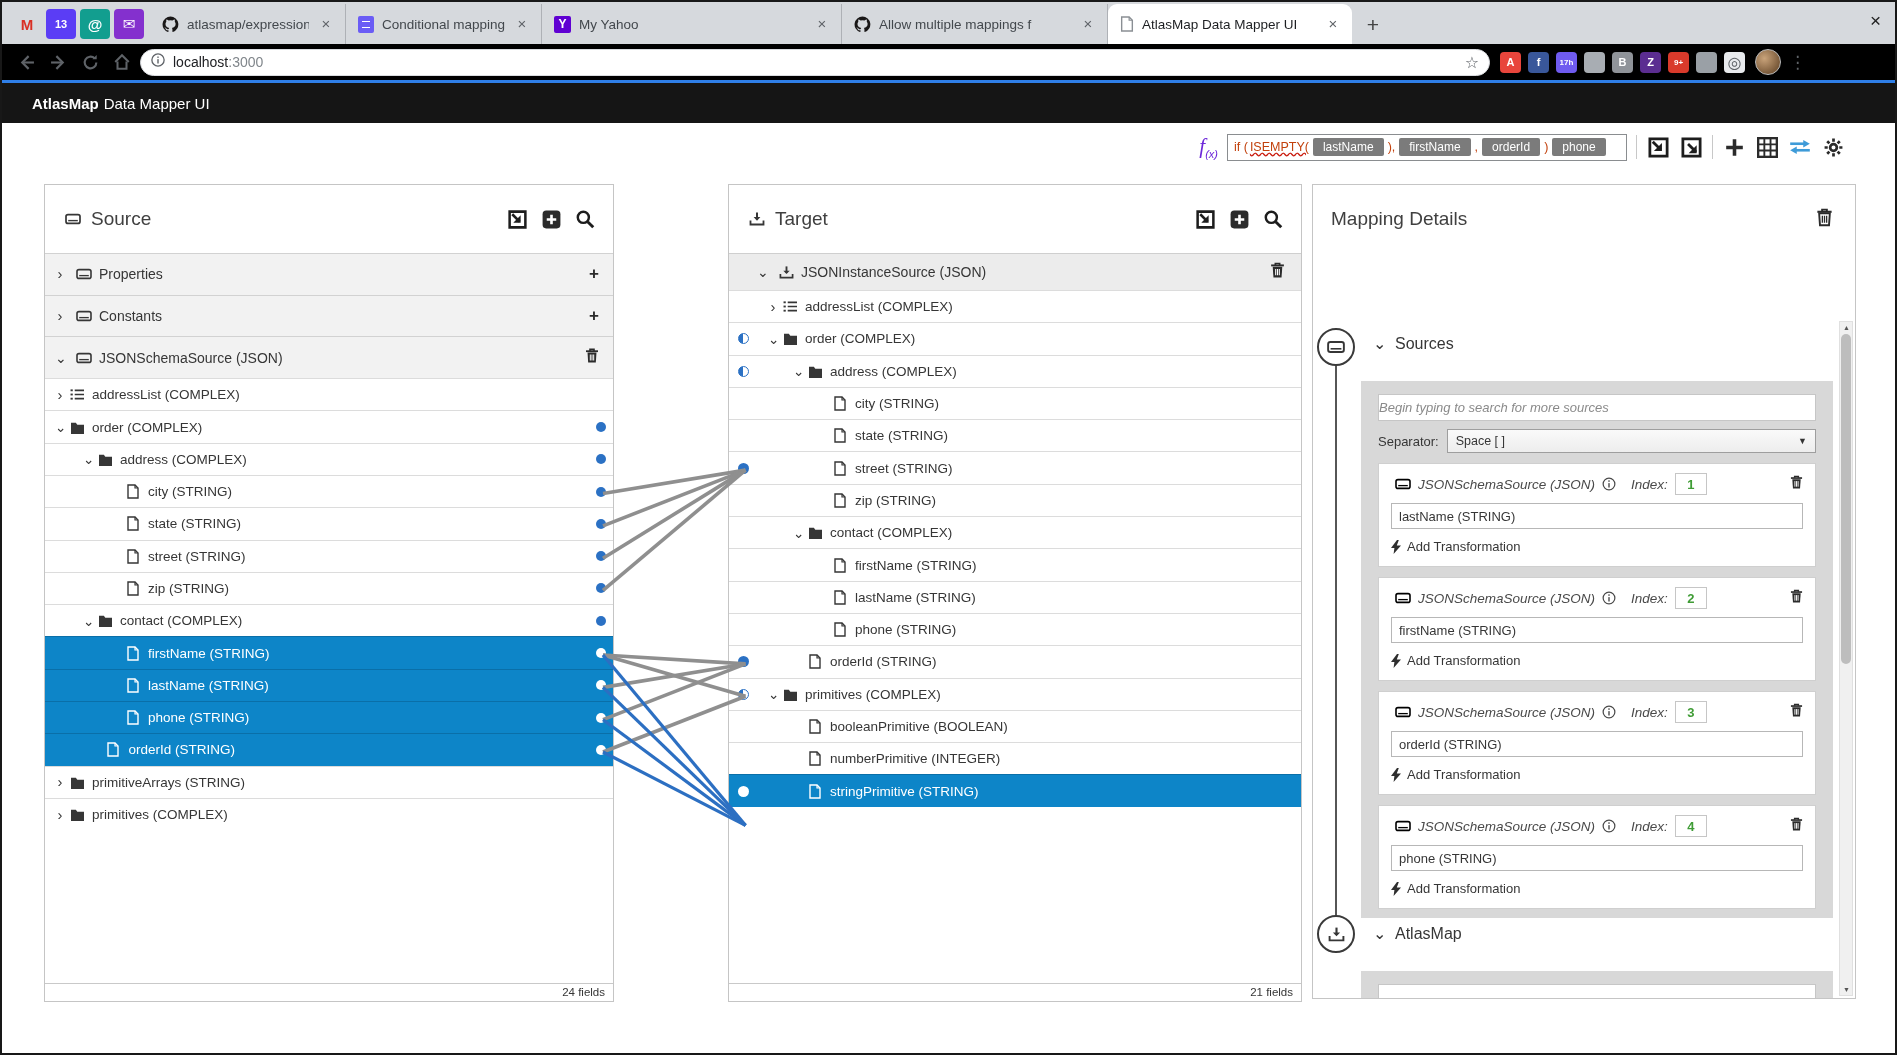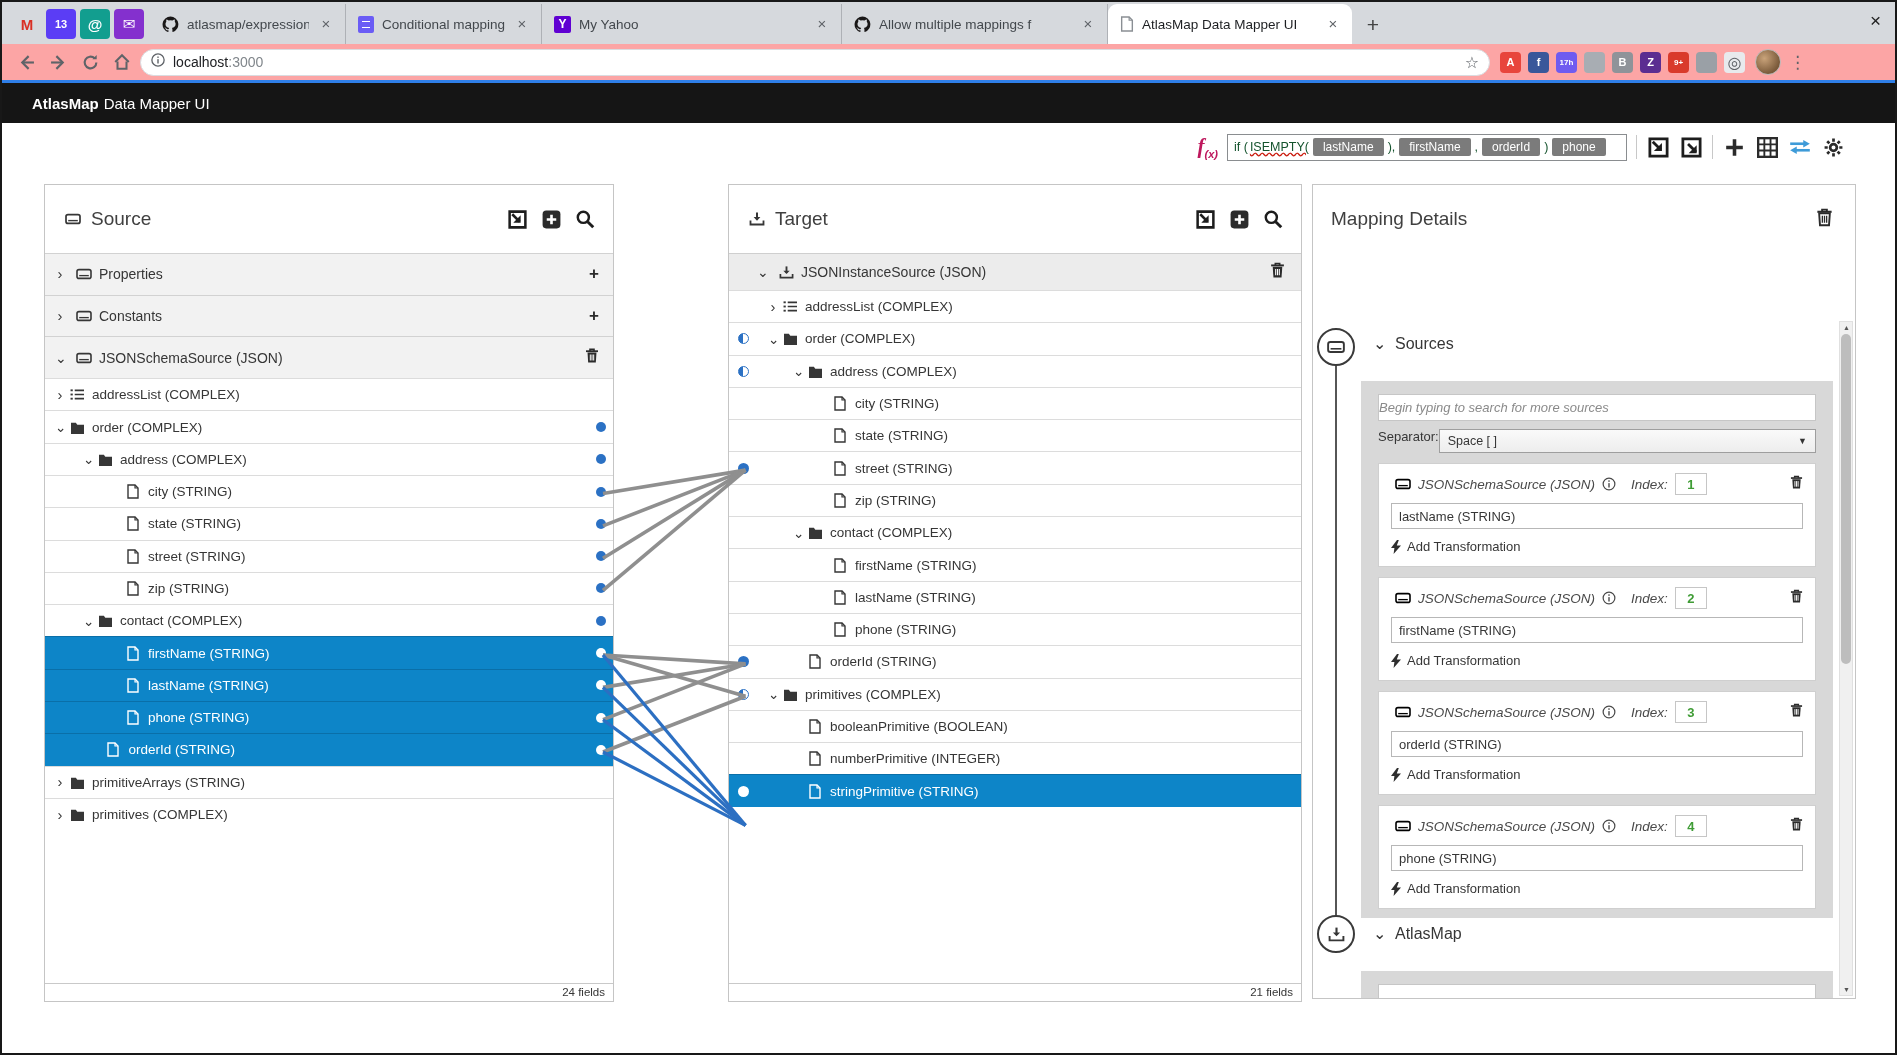--- a/index.html
+++ b/index.html
@@ -8,40 +8,40 @@
   
   .tabstrip{position:absolute;left:0;top:0;width:100%;height:42px;background:#d6d9dd;display:flex;align-items:flex-end;padding-left:10px;}
   .pinned{display:flex;align-items:center;height:40px;gap:4px;padding-right:6px;}
   .pinicon{width:30px;height:30px;display:flex;align-items:center;justify-content:center;border-radius:4px;font-weight:bold;}
   .tab{position:relative;height:40px;display:flex;align-items:center;gap:8px;padding:0 10px 0 12px;color:#43484d;font-size:13.5px;border-right:1px solid #aeb1b6;min-width:0;}
   .tab .tlabel{white-space:nowrap;overflow:hidden;text-overflow:clip;flex:1;}
   .tab .tclose{color:#5f6368;font-size:15px;width:18px;height:18px;line-height:17px;text-align:center;border-radius:50%;}
   .tab.active{background:#fff;border-radius:9px 9px 0 0;border-right:none;color:#1d1f22;}
   .newtab{width:30px;height:30px;margin:0 0 4px 6px;font-size:21px;color:#444;display:flex;align-items:center;justify-content:center;}
   .winclose{position:absolute;right:14px;top:8px;color:#222;font-size:19px;}
-  .toolbar{position:absolute;left:0;top:42px;width:100%;height:36px;background:#fca5a5;display:flex;align-items:center;padding:0 10px;gap:4px;}
+  .toolbar{position:absolute;left:0;top:42px;width:100%;height:36px;background:#000000;display:flex;align-items:center;padding:0 10px;gap:4px;}
   .navbtn{width:28px;height:28px;display:flex;align-items:center;justify-content:center;color:#5f6368;}
   .omnibox{flex:1;height:27px;background:#fff;border:1px solid #dadce0;border-radius:14px;display:flex;align-items:center;padding:0 10px;gap:8px;max-width:1350px;}
   .omnibox .url{font-size:14px;color:#202124;}
   .omnibox .url .port{color:#80868b;}
   .omnibox .spacer{flex:1;}
   .star{color:#5f6368;font-size:16px;}
   .extrow{display:flex;align-items:center;gap:7px;padding:0 6px;}
   .extic{width:21px;height:21px;border-radius:4px;display:flex;align-items:center;justify-content:center;color:#fff;font-size:11px;font-weight:bold;}
   .avatar{width:26px;height:26px;border-radius:50%;background:radial-gradient(circle at 35% 35%,#c9a37a,#7a5a3a 70%);border:1px solid #bbb;}
   .menudots{color:#5f6368;font-size:17px;padding:0 4px;}
   .bluestrip{position:absolute;left:0;top:78px;width:100%;height:3px;background:#2f7fe8;}
   .appbar{position:absolute;left:0;top:81px;width:100%;height:40px;background:#151515;color:#fff;display:flex;align-items:center;padding-left:30px;font-size:15px;}
   .appbar b{font-weight:bold;margin-right:5px;}
   
   .fxbar{position:absolute;top:128px;right:50px;height:34px;display:flex;align-items:center;gap:9px;}
-  .fxlogo{color:#be185d;font-family:"Liberation Serif","DejaVu Serif",serif;font-style:italic;font-weight:bold;font-size:21px;}
+  .fxlogo{color:#6d28d9;font-family:"Liberation Serif","DejaVu Serif",serif;font-style:italic;font-weight:normal;font-size:21px;}
   .fxlogo sub{font-size:11px;}
   .fxinput{width:400px;height:27px;border:1px solid #8a8d90;background:#fff;display:flex;align-items:center;padding:0 5px;overflow:hidden;white-space:nowrap;}
-  .tk{font-size:12.5px;color:#14532d;margin:0 1px;}
+  .tk{font-size:12.5px;color:#c2410c;margin:0 1px;}
   .tk.err{text-decoration:underline;text-decoration-style:wavy;text-decoration-color:#c9190b;}
   .chip{background:#7b7b7b;color:#fff;font-size:12px;padding:2px 10px;border-radius:2px;margin:0 3px;}
   .vsep{width:1px;height:24px;background:#c8c8c8;}
   .fxbtn{display:flex;align-items:center;justify-content:center;width:24px;height:24px;}
   
   .panel{position:absolute;top:182px;background:#fff;border:1px solid #c5c5c5;}
   .panel-head{height:68px;display:flex;align-items:center;padding:0 16px;gap:10px;}
   .panel-title{font-size:19px;color:#404040;}
   .ph-spacer{flex:1;}
   .ph-ic{display:flex;align-items:center;justify-content:center;width:24px;height:24px;}
@@ -64,21 +64,21 @@
   .icw{display:inline-flex;width:16px;justify-content:center;flex:none;margin-left:4px;}
   
   .md-head{height:68px;display:flex;align-items:center;justify-content:space-between;padding:0 22px 0 18px;}
   .md-body{position:absolute;left:0;top:68px;right:0;bottom:0;overflow:hidden;}
   .rail{position:absolute;left:0;top:0;width:46px;bottom:0;}
   .railline{position:absolute;left:22px;top:94px;width:2px;height:587px;background:#565656;}
   .railcirc{position:absolute;left:4px;width:38px;height:38px;border:2.5px solid #3a3a3a;border-radius:50%;background:#fff;display:flex;align-items:center;justify-content:center;}
   .sectlbl{position:absolute;left:60px;display:flex;align-items:center;gap:12px;font-size:16px;color:#363636;}
   .graybox{position:absolute;left:48px;width:472px;background:#d8d8d8;padding:13px 17px;}
   .mdsearch{width:100%;height:27px;background:#fff;border:1px solid #c6c6c6;font-style:italic;font-size:13px;color:#8a8a8a;display:flex;align-items:center;padding:0 0;}
-  .seprow{display:flex;gap:0;margin-top:8px;}
+  .seprow{display:flex;align-items:center;gap:8px;margin-top:8px;}
   .seprow .slab{font-size:13px;color:#363636;}
   .mdselect{flex:1;height:24px;border:1px solid #9e9e9e;background:linear-gradient(#fafafa,#ededed);display:flex;align-items:center;padding:0 8px;font-size:12.5px;color:#363636;justify-content:space-between;}
   .mdselect .car{font-size:9px;color:#333;}
   .fcard{background:#fff;border:1px solid #cfcfcf;margin-top:10px;padding:9px 12px 12px 12px;}
   .fcard-h{display:flex;align-items:center;gap:7px;}
   .fcard-h .docname{font-style:italic;font-size:13.5px;color:#4a4a4a;}
   .fcard-h .idxlab{font-style:italic;font-size:13.5px;color:#4a4a4a;margin-left:8px;}
   .idxbox{width:32px;height:22px;border:1px solid #c6c6c6;display:flex;align-items:center;justify-content:center;font-size:13px;font-weight:bold;color:#3f9c35;}
   .fcard-h .sp{flex:1;}
   .finput{margin-top:8px;height:26px;border:1px solid #b7b7b7;display:flex;align-items:center;padding:0 7px;font-size:13px;color:#363636;background:#fff;}

